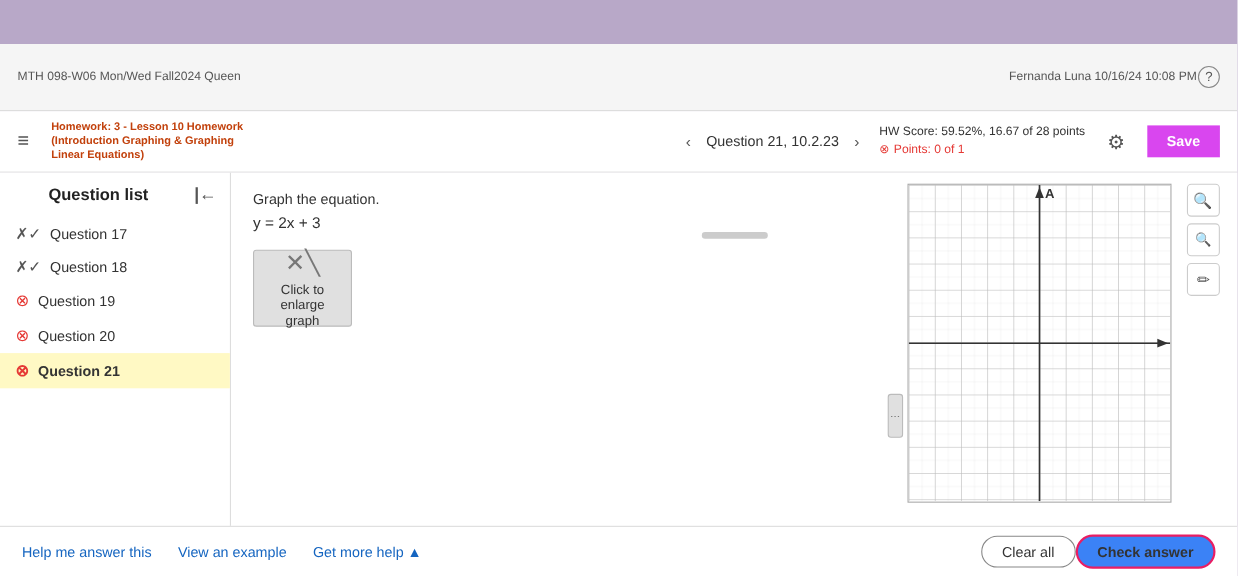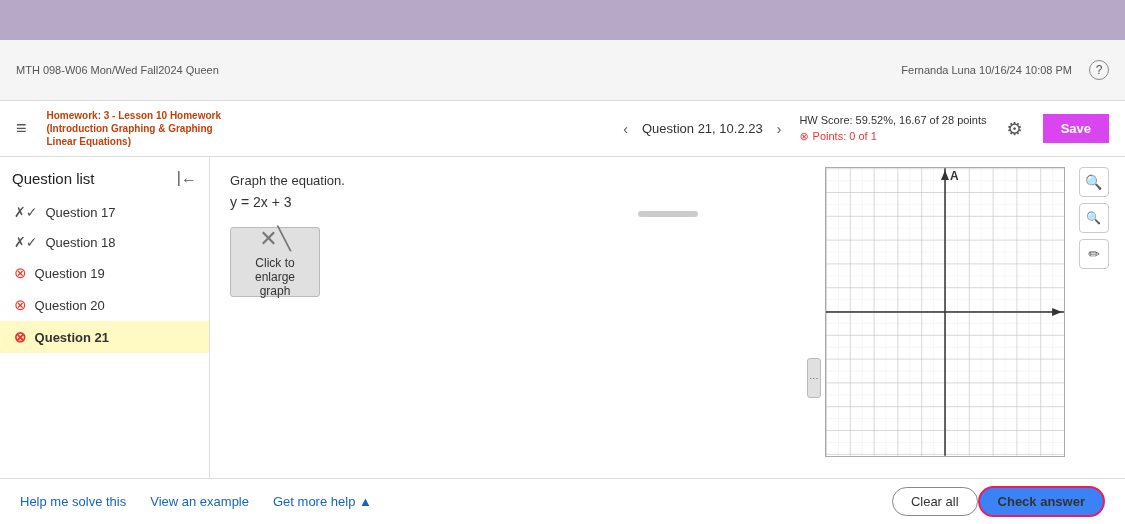--- a/index.html
+++ b/index.html
@@ -93,26 +93,27 @@
     }
     .sidebar {
       width: 210px;
       background: #fff;
       border-right: 1px solid #ddd;
       padding: 12px 0;
       flex-shrink: 0;
     }
     .sidebar-header {
       display: flex;
-      align-items: flex-end;
+      align-items: flex-start;
       justify-content: space-between;
       padding: 0 12px 10px 12px;
       font-size: 15px;
-      font-weight: normal;
+      font-weight: bold;
       color: #222;
+      margin-left: 32px;
     }
     .sidebar-collapse {
       cursor: pointer;
       font-size: 16px;
       color: #555;
     }
     .sidebar-item {
       display: flex;
       align-items: center;
       gap: 8px;
@@ -282,21 +283,21 @@
       cursor: pointer;
       font-size: 10px;
       color: #777;
     }
   </style>
 </head>
 <body>
 
 <div class="top-bar">
   <span>MTH 098-W06 Mon/Wed Fall2024 Queen</span>
-  <div style="display:flex;align-items:center;gap:17px;">
+  <div style="display:flex;align-items:center;gap:1px;">
     <span>Fernanda Luna   10/16/24 10:08 PM</span>
     <span style="width:20px;height:20px;border-radius:50%;border:1px solid #888;display:inline-flex;align-items:center;justify-content:center;font-size:12px;cursor:pointer;">?</span>
   </div>
 </div>
 
 <div class="main-header">
   <span class="hamburger">≡</span>
   <div class="header-title">
     <div>Homework: 3 - Lesson 10 Homework</div>
     <div>(Introduction Graphing &amp; Graphing</div>
@@ -404,20 +405,20 @@
     </div>
 
     
     <div class="expand-handle">
       <span style="writing-mode:vertical-rl;font-size:9px;">⋮</span>
     </div>
   </div>
 </div>
 
 <div class="bottom-bar">
-  <a class="help-link">Help me solve this</a>
+  <a class="help-link">Help me answer this</a>
   <a class="help-link">View an example</a>
   <span class="get-more-help">Get more help ▲</span>
   <div class="bottom-right">
     <button class="clear-all-btn">Clear all</button>
     <button class="check-answer-btn">Check answer</button>
   </div>
 </div>
 
 </body></html>

